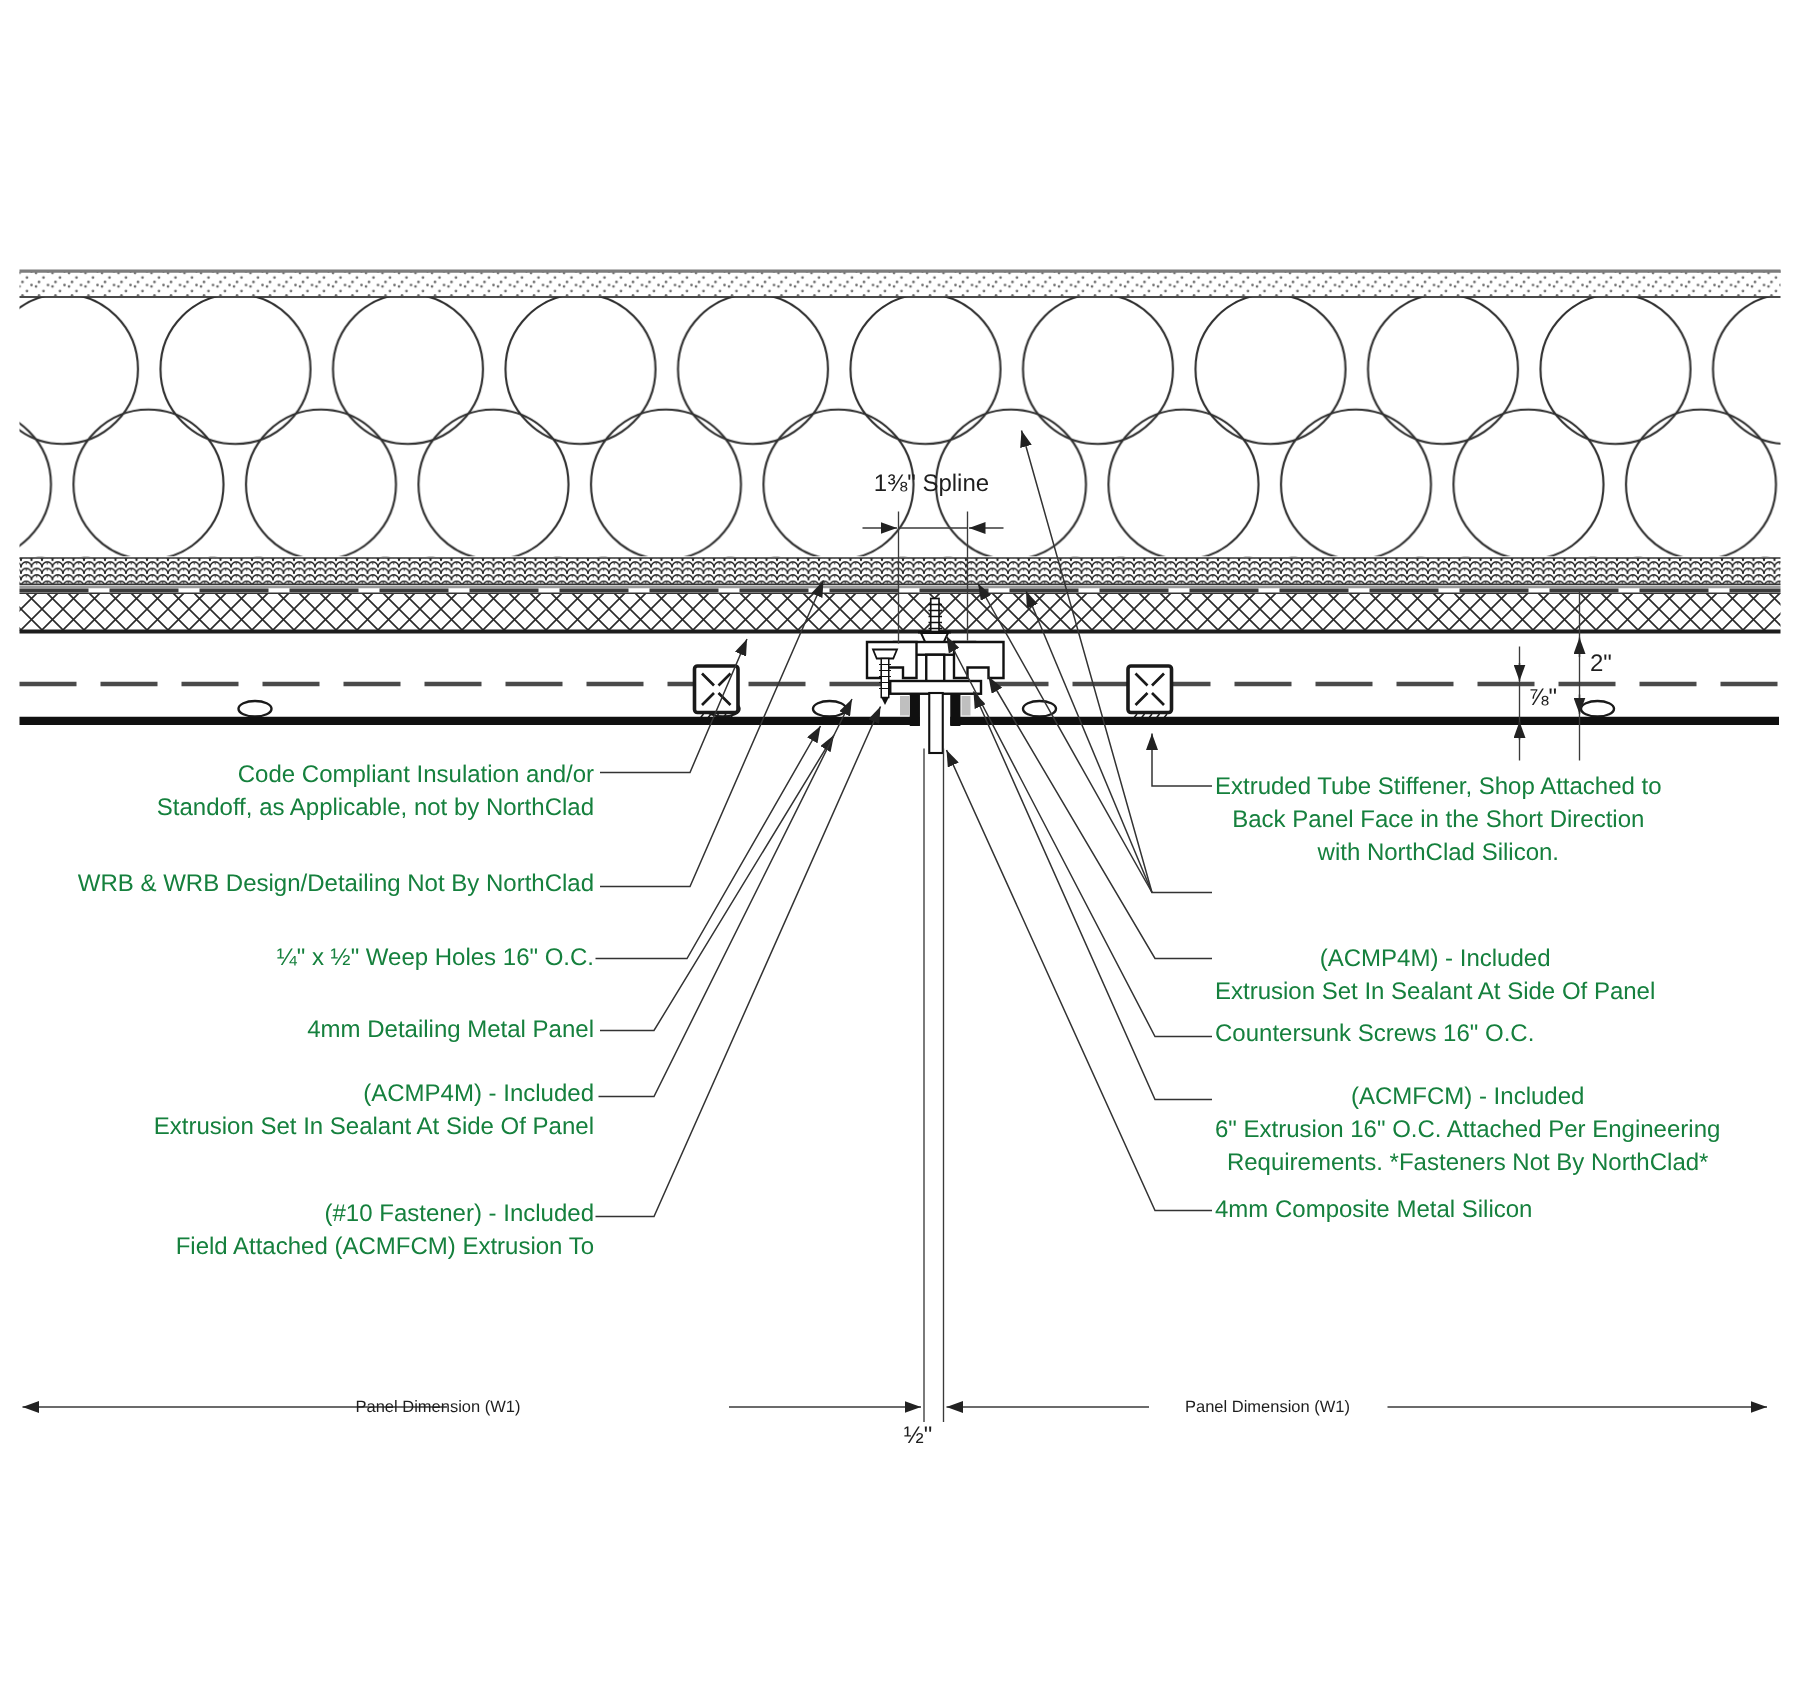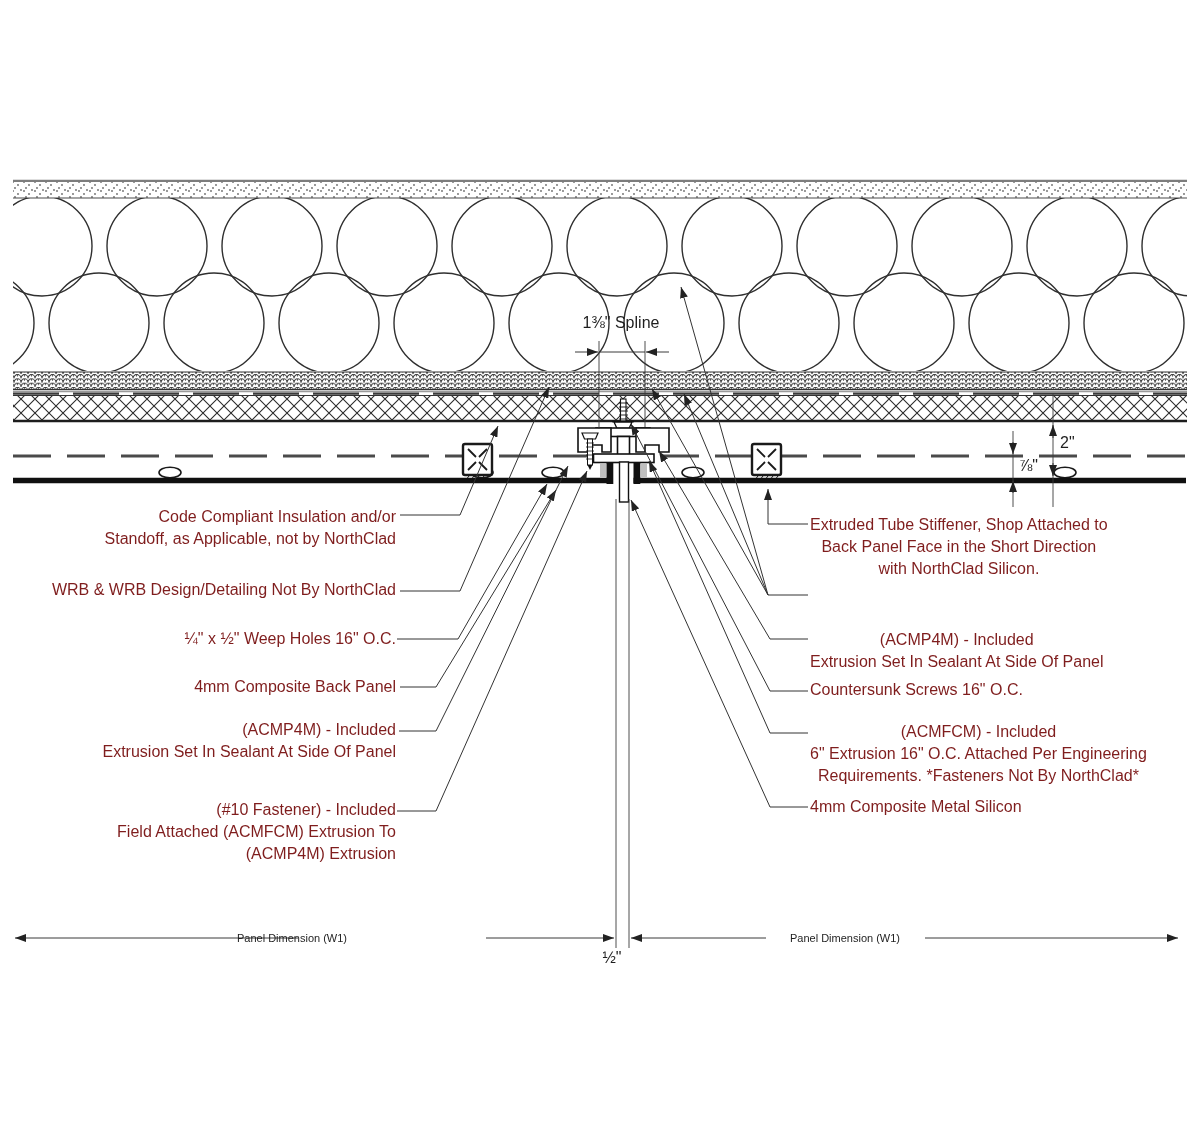--- a/index.html
+++ b/index.html
@@ -1,19 +1,19 @@
 <!DOCTYPE html>
 <html><head>
 <meta charset="utf-8">
 <style>
   html,body{margin:0;padding:0;background:#ffffff;}
   #stage{position:relative;width:1200px;height:1121px;background:#ffffff;overflow:hidden;
          font-family:"Liberation Sans",sans-serif;}
   #drawing{position:absolute;left:0;top:0;}
-  .lbl{position:absolute;font:16px/22px "Liberation Sans",sans-serif;color:#7f1d1d;white-space:nowrap;}
+  .lbl{position:absolute;font:16px/22px "Liberation Sans",sans-serif;color:#15803d;white-space:nowrap;}
   .lbl.left{text-align:right;right:804px;}
   .lbl.right{text-align:center;left:810px;}
   .dim{position:absolute;font:16px/18px "Liberation Sans",sans-serif;color:#1e1e1e;white-space:nowrap;}
   .dim.center{transform:translate(-50%,-50%);}
   .dim.vcenter{transform:translateY(-50%);}
   .dim.small{font-size:11px;}
 </style>
 </head>
 <body>
 
@@ -185,30 +185,29 @@
   <div>Code Compliant Insulation and/or</div>
   <div>Standoff, as Applicable, not by NorthClad</div>
 </div>
 <div class="lbl left" style="top:579px">
   <div>WRB &amp; WRB Design/Detailing Not By NorthClad</div>
 </div>
 <div class="lbl left" style="top:628px">
   <div>¼" x ½" Weep Holes 16" O.C.</div>
 </div>
 <div class="lbl left" style="top:676px">
-  <div>4mm Composite Back Panel</div>
+  <div>4mm Detailing Metal Panel</div>
 </div>
 <div class="lbl left" style="top:719px">
   <div>(ACMP4M) - Included</div>
   <div>Extrusion Set In Sealant At Side Of Panel</div>
 </div>
 <div class="lbl left" style="top:799px">
   <div>(#10 Fastener) - Included</div>
   <div>Field Attached (ACMFCM) Extrusion To</div>
-  <div>(ACMP4M) Extrusion</div>
 </div>
 
 <div class="lbl right" style="top:514px">
   <div>Extruded Tube Stiffener, Shop Attached to</div>
   <div>Back Panel Face in the Short Direction</div>
   <div>with NorthClad Silicon.</div>
 </div>
 <div class="lbl right" style="top:629px">
   <div>(ACMP4M) - Included</div>
   <div>Extrusion Set In Sealant At Side Of Panel</div>

